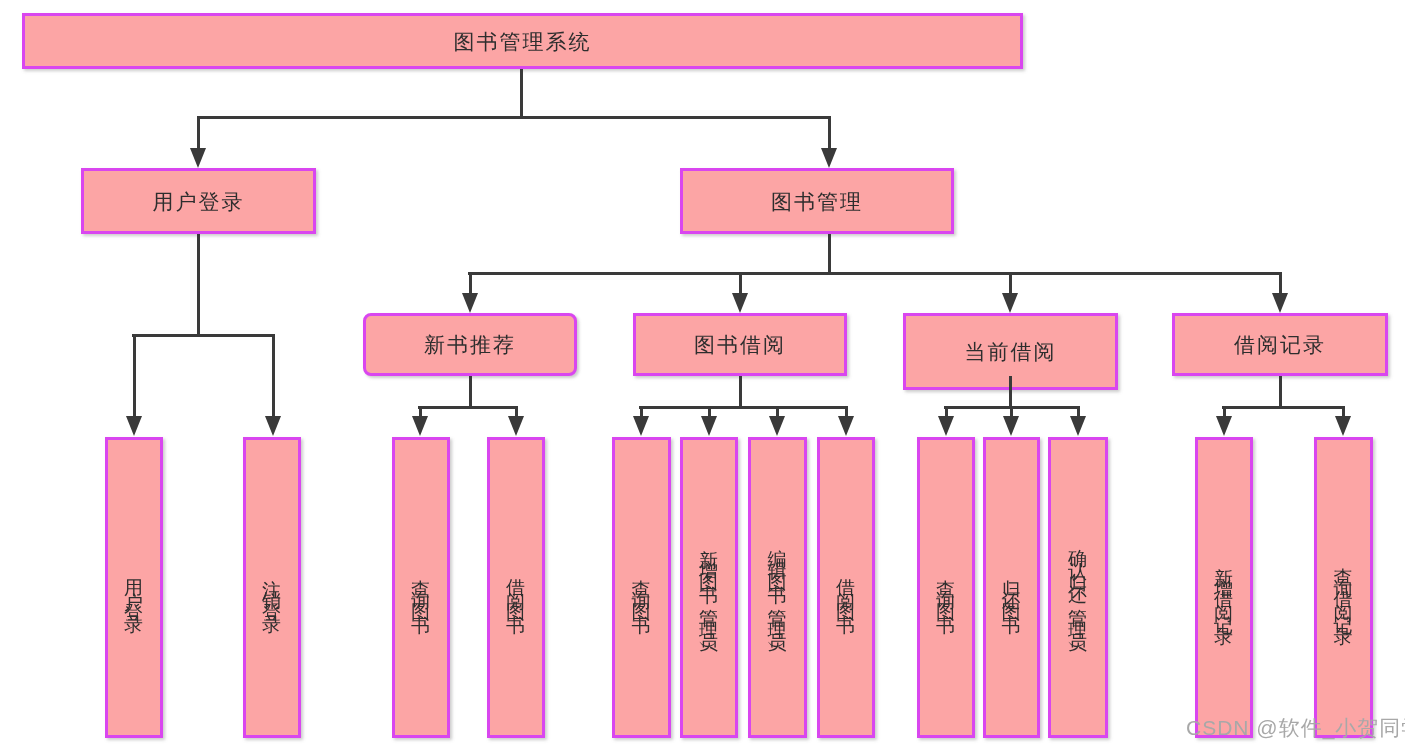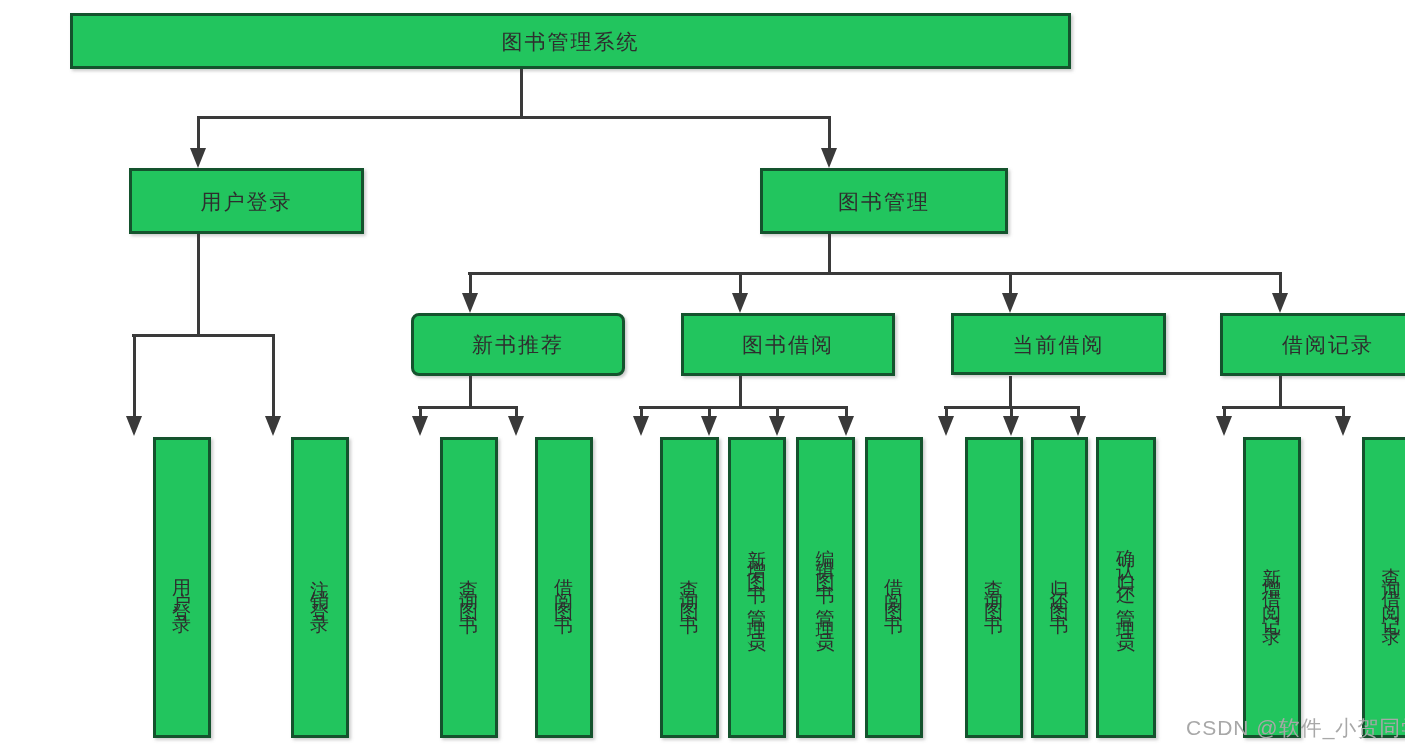--- a/index.html
+++ b/index.html
@@ -1,24 +1,24 @@
 <!DOCTYPE html>
 <html><head>
 <meta charset="utf-8">
 <style>
   html,body{margin:0;padding:0;background:#ffffff;}
   .canvas{
     position:relative;width:1405px;height:747px;background:#ffffff;overflow:hidden;
     font-family:"Liberation Sans",sans-serif;color:#2e2e2e;
   }
   .box{
-    position:absolute;box-sizing:border-box;background:#22c55e;
-    border:3px solid #14532d;
+    position:absolute;box-sizing:border-box;background:#fca5a5;
+    border:3px solid #d946ef;
     box-shadow:2px 2px 3px rgba(110,110,110,0.35);
-    display:flex;align-items:center;justify-content:center;margin-left:48px;
+    display:flex;align-items:center;justify-content:center;
   }
   .hlabel{font-size:21px;letter-spacing:2px;line-height:1;white-space:nowrap;}
   .leaf .vlabel{
     position:absolute;left:50%;top:50%;transform:translate(-50%,-50%);
     writing-mode:vertical-rl;text-orientation:mixed;
     font-size:19px;letter-spacing:12px;line-height:1;white-space:nowrap;
   }
   .vline{position:absolute;width:3px;background:#3a3a3a;}
   .hline{position:absolute;height:3px;background:#3a3a3a;}
   .arrow{position:absolute;width:16px;}
@@ -40,31 +40,31 @@
 
 <div class="canvas">
 
   <div class="box" style="left:22px;top:13px;width:1001px;height:56px;">
     <span class="hlabel">图书管理系统</span>
   </div>
 
   <div class="box" style="left:81px;top:168px;width:235px;height:66px;">
     <span class="hlabel">用户登录</span>
   </div>
-  <div class="box" style="left:712px;top:168px;width:248px;height:66px;">
+  <div class="box" style="left:680px;top:168px;width:274px;height:66px;">
     <span class="hlabel">图书管理</span>
   </div>
 
   <div class="box" style="left:363px;top:313px;width:214px;height:63px;border-radius:8px;">
     <span class="hlabel">新书推荐</span>
   </div>
   <div class="box" style="left:633px;top:313px;width:214px;height:63px;align-items:center;">
     <span class="hlabel">图书借阅</span>
   </div>
-  <div class="box" style="left:903px;top:313px;width:215px;height:62px;">
+  <div class="box" style="left:903px;top:313px;width:215px;height:77px;">
     <span class="hlabel">当前借阅</span>
   </div>
   <div class="box" style="left:1172px;top:313px;width:216px;height:63px;">
     <span class="hlabel">借阅记录</span>
   </div>
 
   <div class="box leaf" style="left:105px;top:437px;width:58px;height:301px;">
     <span class="vlabel">用户登录</span>
   </div>
   <div class="box leaf" style="left:243px;top:437px;width:58px;height:301px;">

